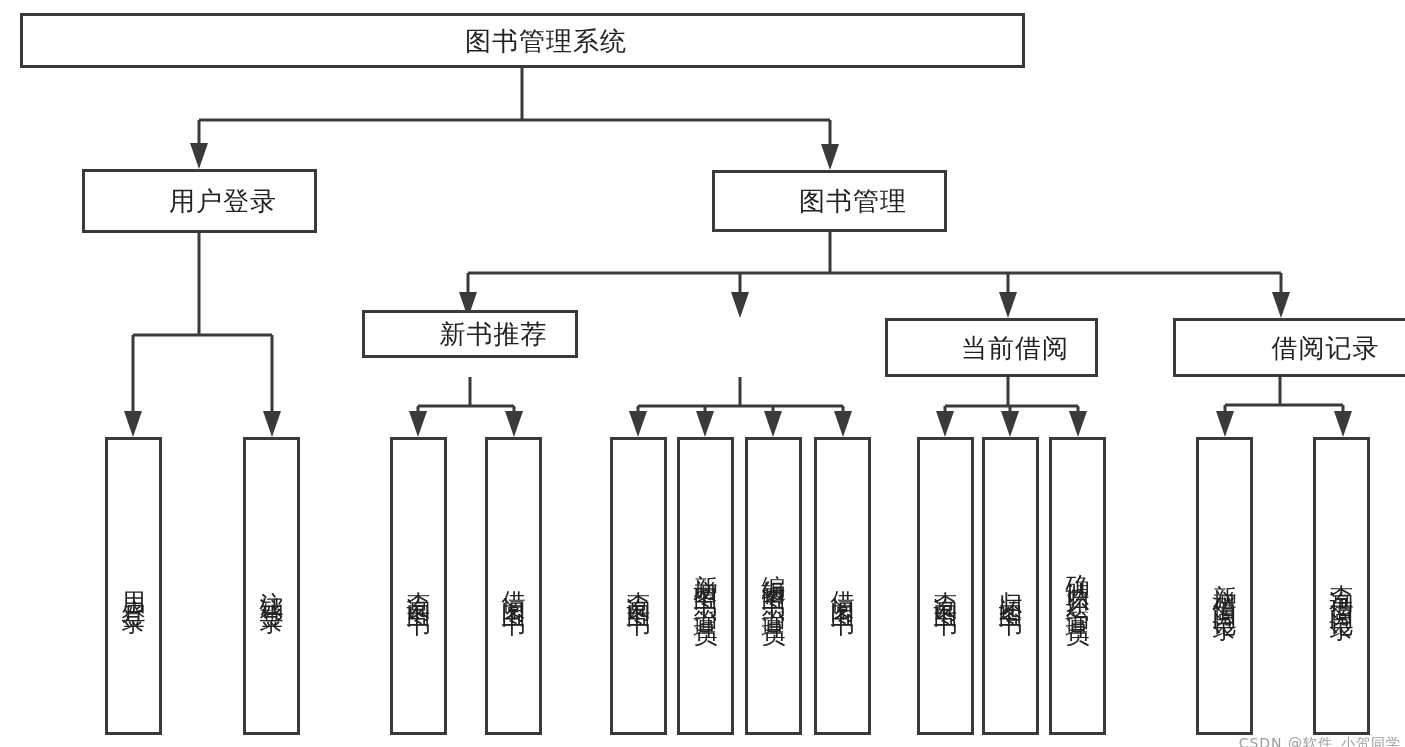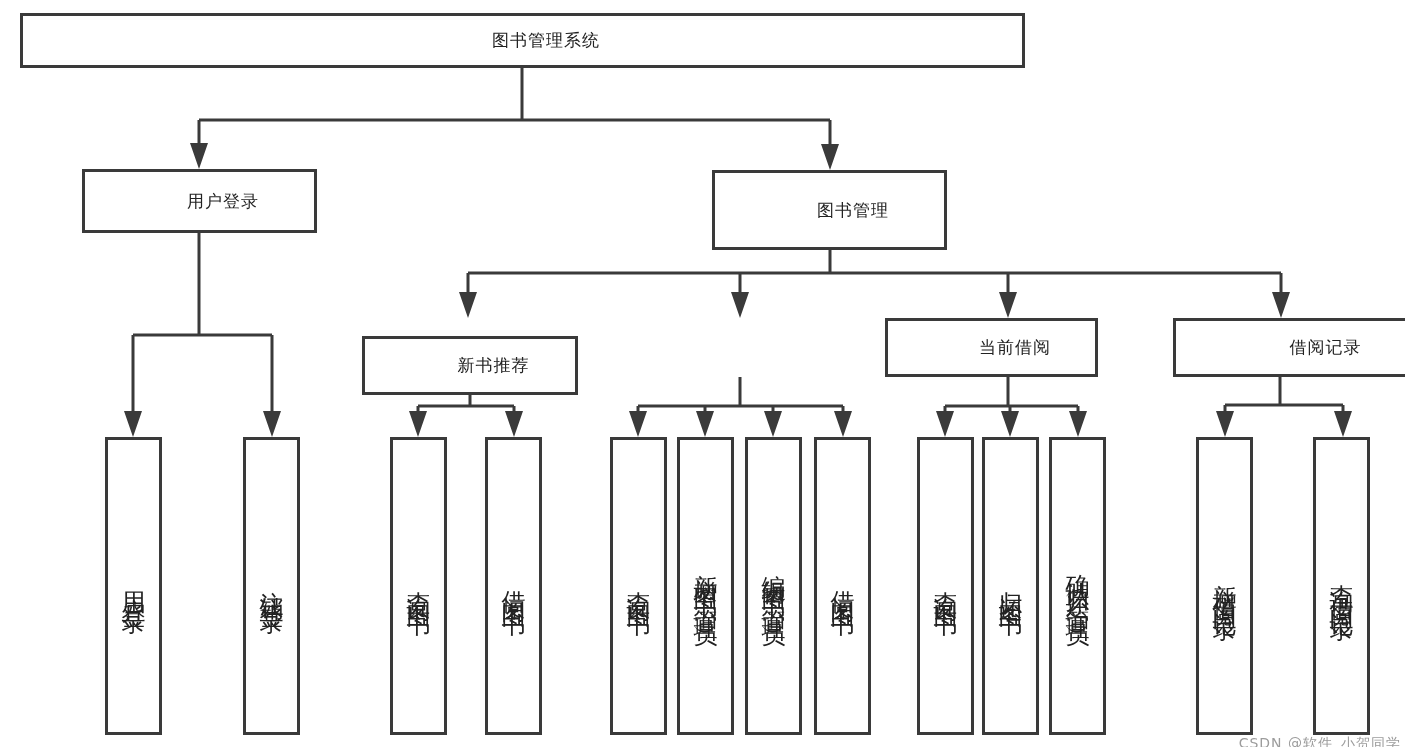--- a/index.html
+++ b/index.html
@@ -22,21 +22,21 @@
   .arrowhead{fill:var(--line);stroke:none;}
   .node{
     position:absolute;
     background:var(--box-bg);
     border:3px solid var(--line);
     display:flex;
     align-items:center;
     justify-content:center;
     color:var(--text);
   }
-  .node.h{font-size:17px;line-height:1;letter-spacing:1px;padding-left:47px;}
+  .node.h{font-size:26px;line-height:1;letter-spacing:1px;padding-left:47px;}
   .node.v{width:57px;height:298px;font-size:24px;}
   .node.v .vlabel{
     writing-mode:vertical-rl;
     text-orientation:mixed;
     letter-spacing:7px;
     line-height:1;
     white-space:nowrap;
   }
   .watermark{
     position:absolute;
@@ -76,25 +76,25 @@
       M1225,437 L1216,411 L1234,411 Z M1343,437 L1334,411 L1352,411 Z"></path>
   </svg>
 
   <div class="node h" style="left:20px;top:13px;width:1005px;height:55px">
     <span>图书管理系统</span>
   </div>
 
   <div class="node h" style="left:82px;top:169px;width:235px;height:64px">
     <span>用户登录</span>
   </div>
-  <div class="node h" style="left:712px;top:170px;width:235px;height:80px">
+  <div class="node h" style="left:712px;top:170px;width:235px;height:62px">
     <span>图书管理</span>
   </div>
 
-  <div class="node h" style="left:362px;top:336px;width:216px;height:59px">
+  <div class="node h" style="left:362px;top:310px;width:216px;height:48px">
     <span>新书推荐</span>
   </div>
   <div class="node h" style="left:885px;top:318px;width:213px;height:59px">
     <span>当前借阅</span>
   </div>
   <div class="node h" style="left:1173px;top:318px;width:258px;height:59px">
     <span>借阅记录</span>
   </div>
 
   <div class="node v" style="left:105px;top:437px">

